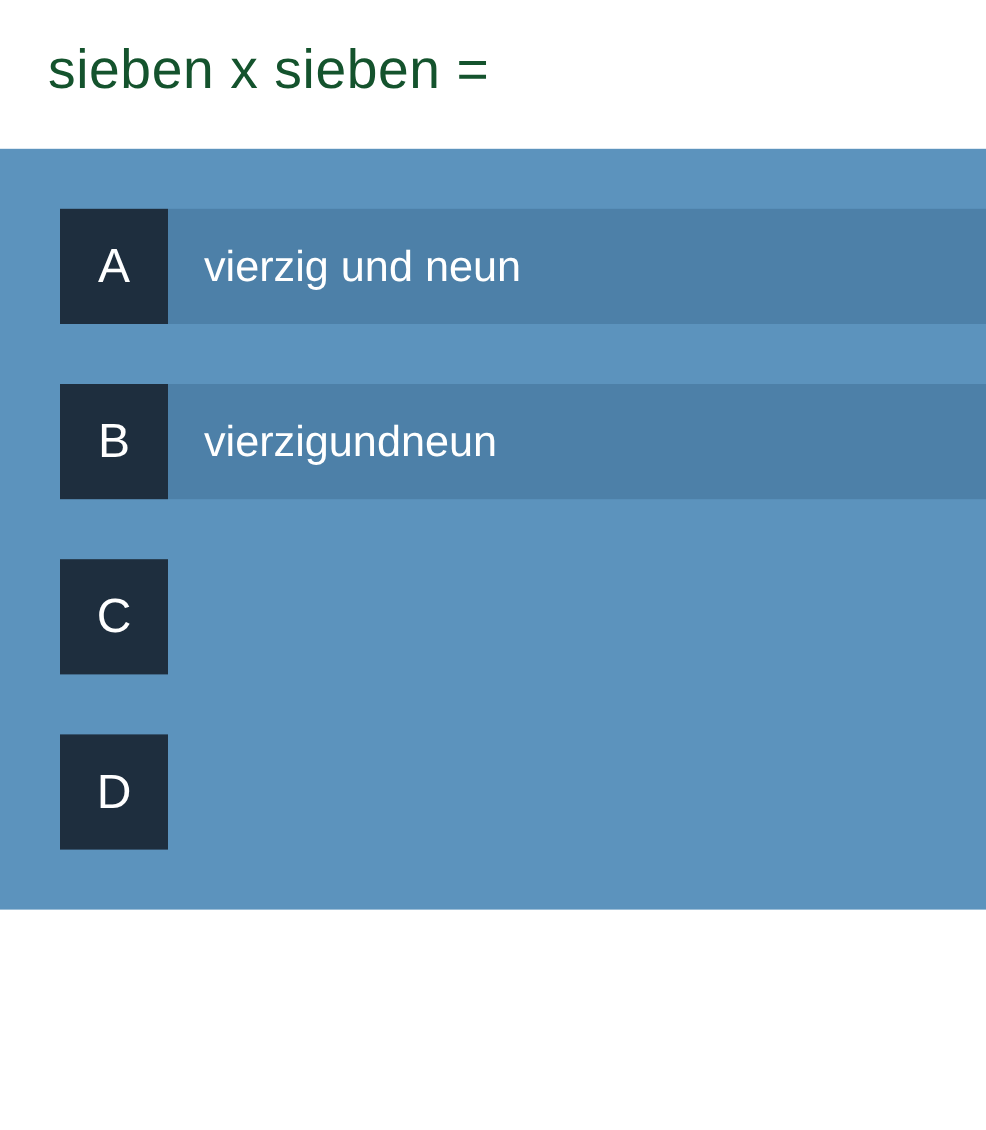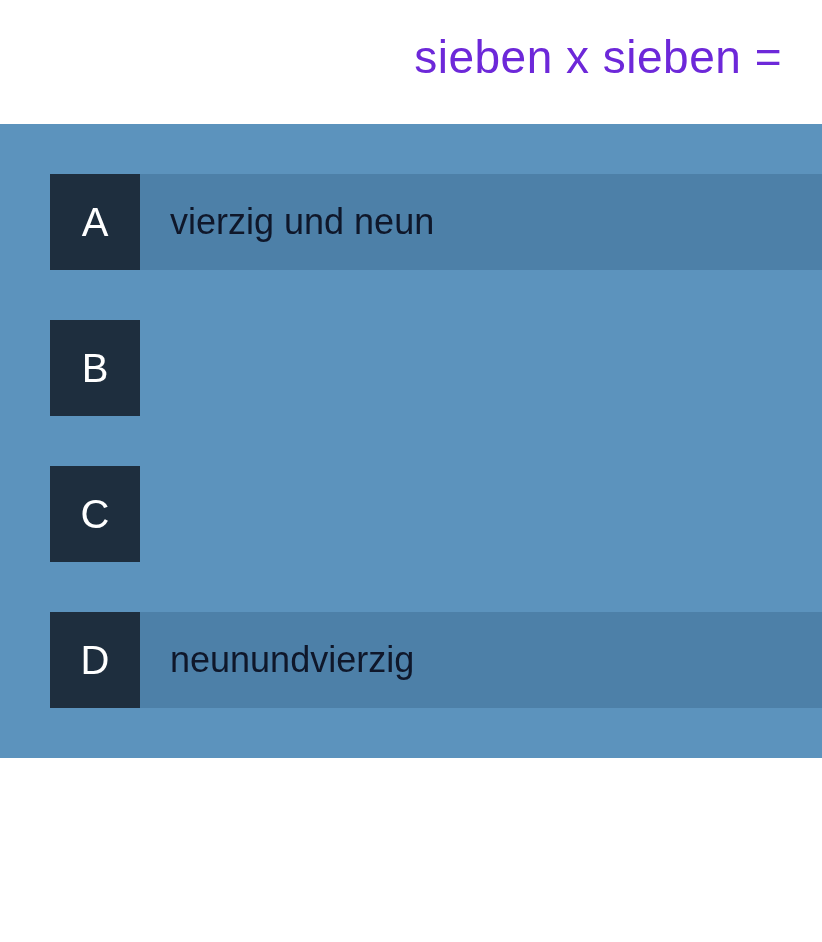--- a/index.html
+++ b/index.html
@@ -13,24 +13,23 @@
       height: 942px;
       background: #ffffff;
       font-weight: 300;
     }
     .question-area {
       background: #ffffff;
       padding: 30px 40px 40px 40px;
     }
     .question-text {
       font-size: 46px;
-      color: #6d28d9;
+      color: #14532d;
       font-weight: 300;
       letter-spacing: 0.5px;
-      text-align: right;
     }
     .answers-area {
       background: #5c93bd;
       padding: 50px 0 50px 50px;
     }
     .answer-option {
       display: flex;
       align-items: stretch;
       margin-bottom: 50px;
       cursor: pointer;
@@ -44,21 +43,21 @@
       color: #ffffff;
       font-size: 40px;
       font-weight: 300;
       width: 90px;
       display: flex;
       align-items: center;
       justify-content: center;
     }
     .answer-text {
       background: #4d80a8;
-      color: #0f172a;
+      color: #ffffff;
       font-size: 36px;
       font-weight: 300;
       flex: 1;
       display: flex;
       align-items: center;
       padding-left: 30px;
     }
   </style>
 </head>
 <body>
@@ -67,21 +66,21 @@
   <div class="question-text">sieben x sieben =</div>
 </div>
 
 <div class="answers-area">
   <div class="answer-option">
     <div class="answer-letter">A</div>
     <div class="answer-text">vierzig und neun</div>
   </div>
   <div class="answer-option">
     <div class="answer-letter">B</div>
+    <div class="answer-text">vierzigundneun</div>
   </div>
   <div class="answer-option">
     <div class="answer-letter">C</div>
   </div>
   <div class="answer-option">
     <div class="answer-letter">D</div>
-    <div class="answer-text">neunundvierzig</div>
   </div>
 </div>
 
 </body></html>

